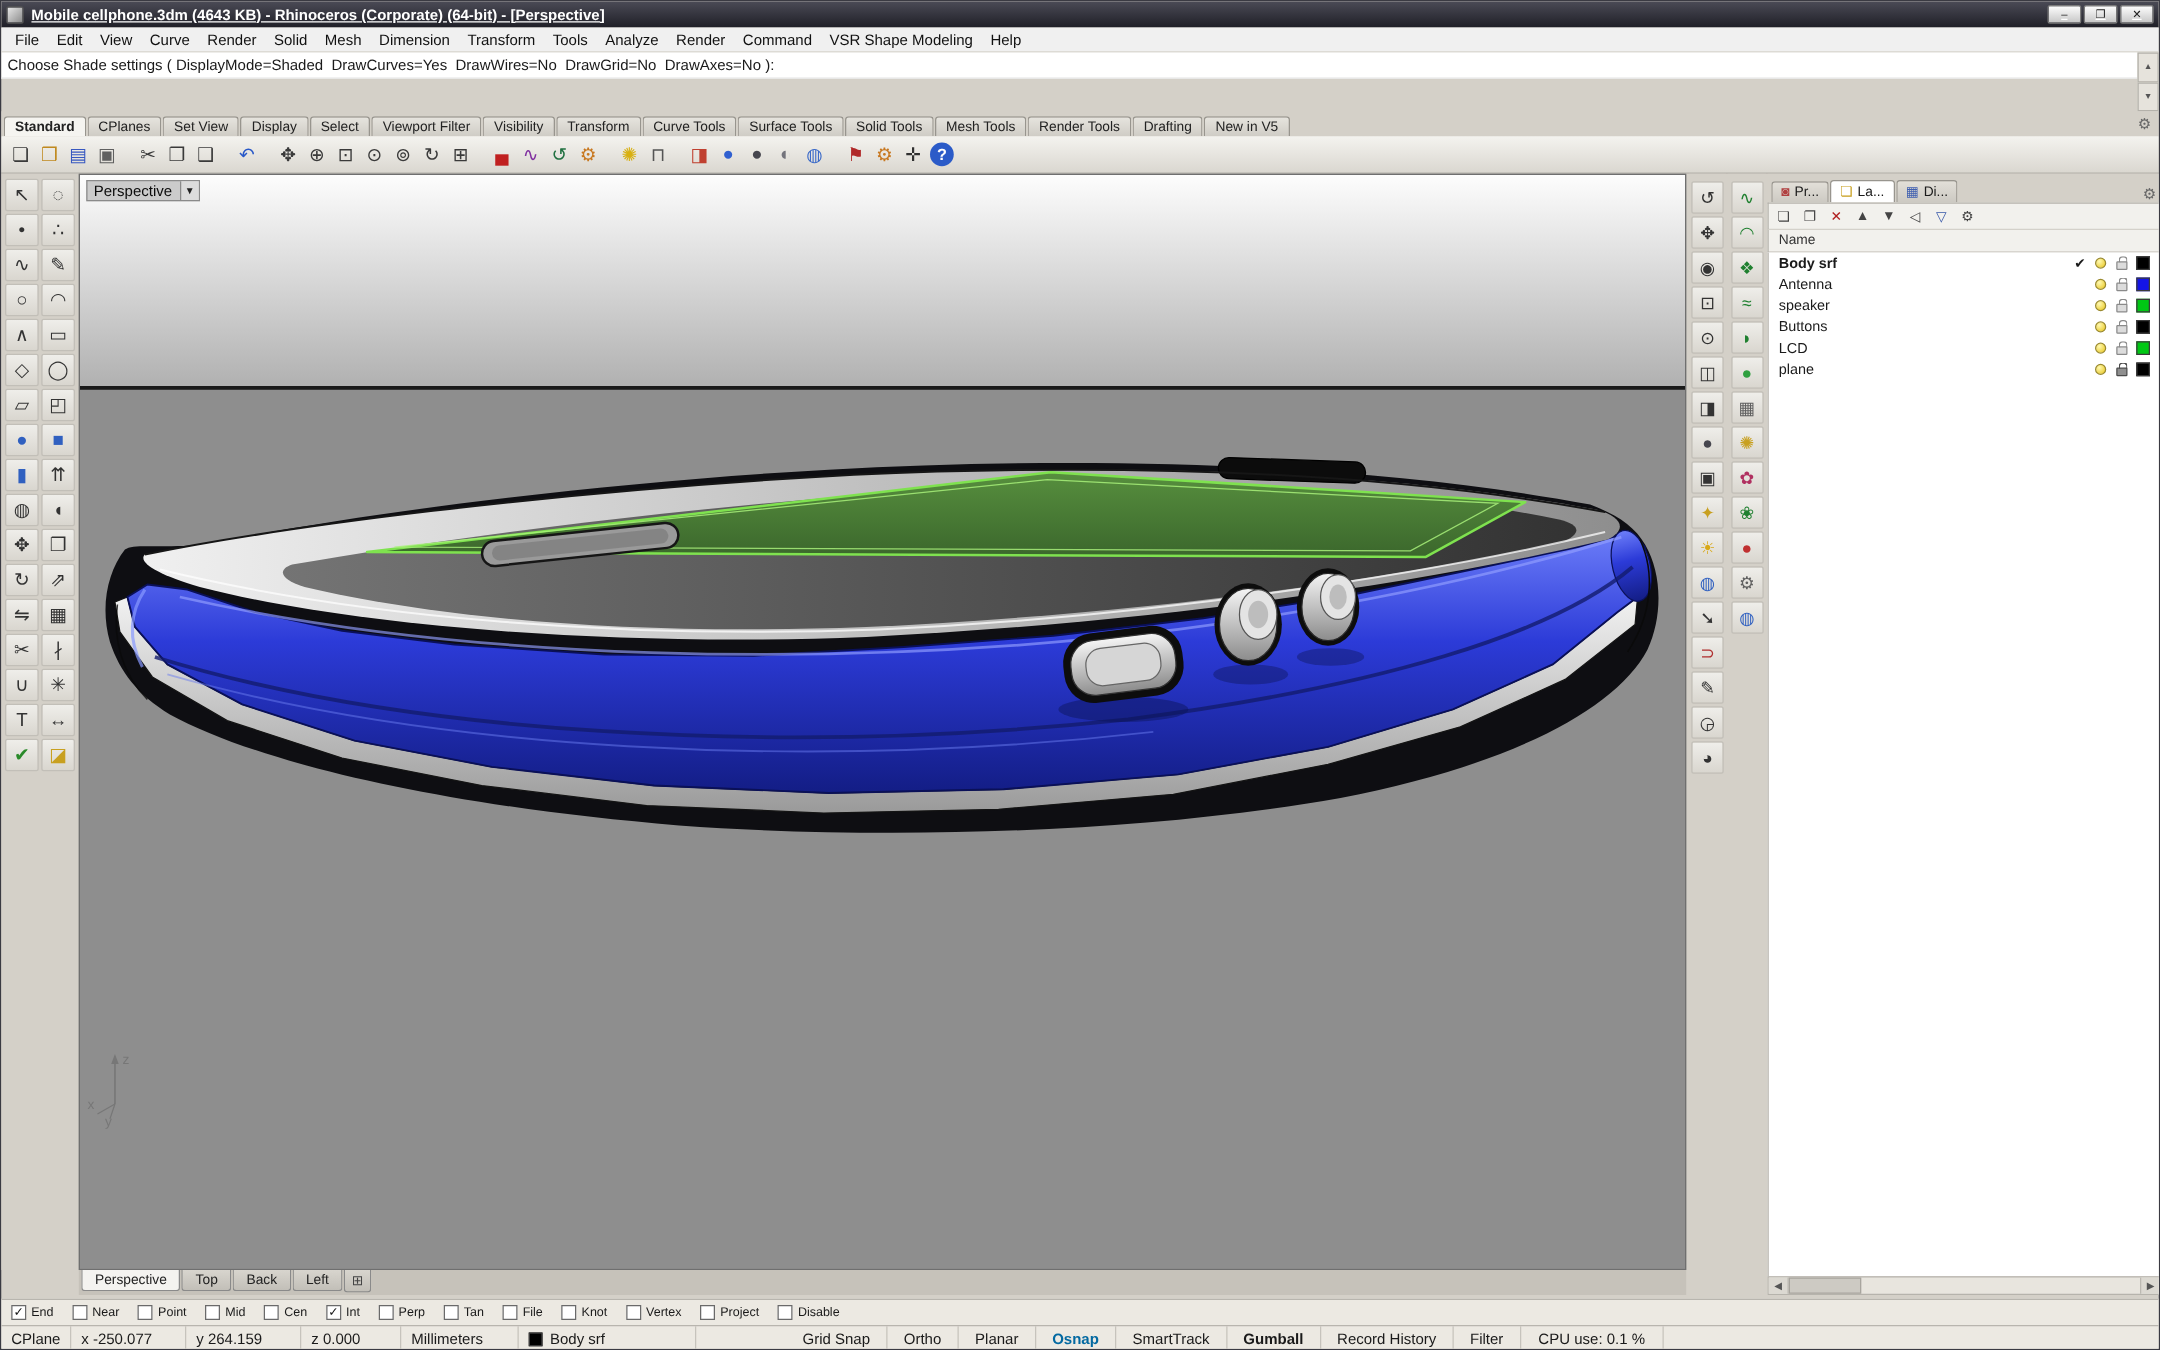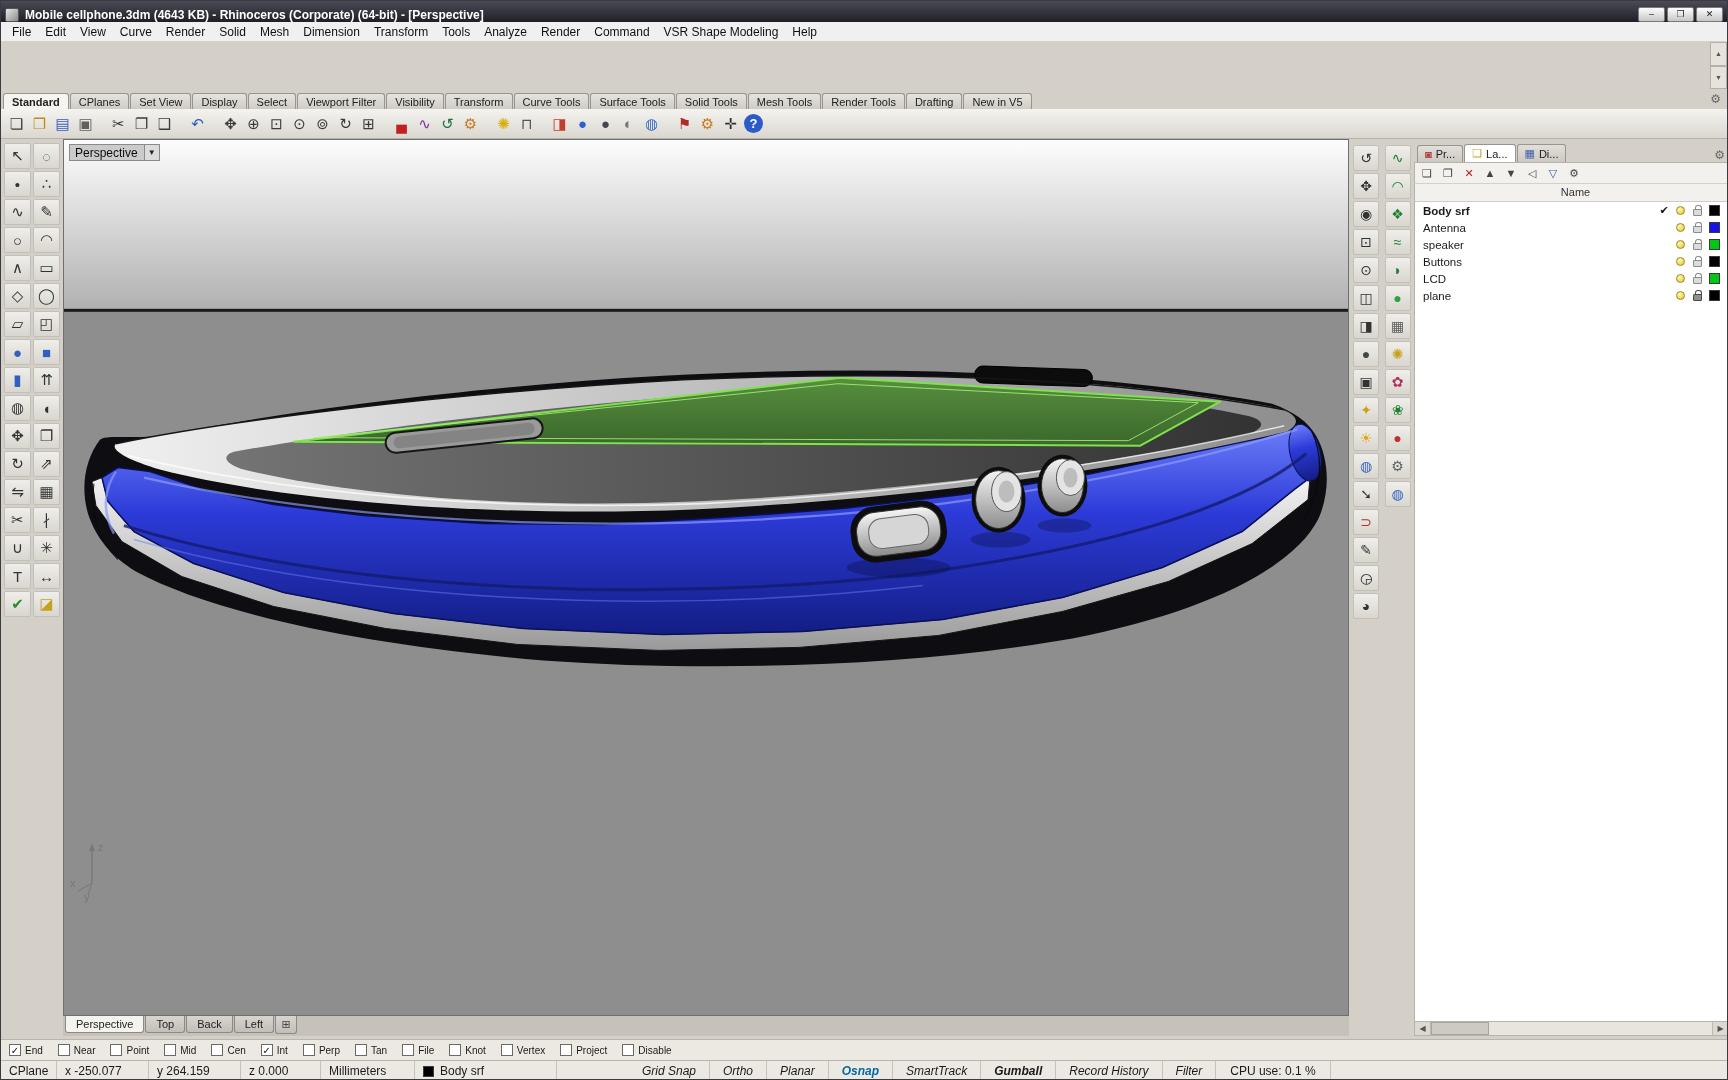--- a/index.html
+++ b/index.html
@@ -1,21 +1,21 @@
 <!DOCTYPE html>
 <html><head>
 <meta charset="utf-8">
 <style>
   * { box-sizing: border-box; margin: 0; padding: 0; }
   html,body { width:1728px; height:1080px; background:#202020; }
   body { font-family:"Liberation Sans","DejaVu Sans",sans-serif; font-size:12px; color:#1a1a1a; }
   #root { position:relative; width:1728px; height:1080px; background:#d4d0c8; overflow:hidden; border:1px solid #3a3a42; }
 
   
-  .titlebar { position:absolute; top:0; left:0; right:0; height:21px; background:linear-gradient(#4b4b56,#1f1f27); color:#fff; display:flex; align-items:flex-end; padding:0 4px; }
+  .titlebar { position:absolute; top:0; left:0; right:0; height:21px; background:linear-gradient(#4b4b56,#1f1f27); color:#fff; display:flex; align-items:center; padding:0 4px;text-decoration:underline; }
   .app-icon { width:14px; height:14px; background:linear-gradient(135deg,#e8e8e8,#8a8a8a); border:1px solid #555; border-radius:2px; margin-right:6px; }
   .title-text { font-size:12px; font-weight:bold; white-space:nowrap; overflow:hidden; flex:1; }
   .winbtns { display:flex; gap:2px; }
   .winbtn { width:27px; height:15px; background:linear-gradient(#fdfdfd,#c7c7c7); border:1px solid #7a7a7a; border-radius:2px; font-size:9px; line-height:13px; text-align:center; color:#222; }
 
   
   .menubar { position:absolute; top:21px; left:0; right:0; height:20px; background:#f0f0f0; border-bottom:1px solid #d6d3cc; display:flex; align-items:center; padding-left:4px; }
   .menu-item { padding:2px 7px; font-size:12px; color:#111; }
 
   
@@ -55,21 +55,21 @@
   
   .right-panel { position:absolute; top:138px; left:1413px; width:315px; height:897px; background:#d4d0c8; display:flex; flex-direction:column; }
   .panel-tabs { height:23px; display:flex; align-items:flex-end; padding:2px 4px 0 3px; }
   .ptabs { display:flex; align-items:flex-end; }
   .ptab { display:flex; align-items:center; gap:4px; font-size:11px; padding:2px 7px; background:linear-gradient(#e2dfd8,#ccc9c2); border:1px solid #98958e; border-bottom:none; border-radius:3px 3px 0 0; margin-right:1px; }
   .ptab.active { background:#ffffff; }
   .ptab .pticon { font-size:11px; }
   .panel-gear { margin-left:auto; font-size:12px; color:#666; }
   .panel-toolbar { height:22px; background:#f2f1ed; border:1px solid #b6b3ac; border-bottom:1px solid #d4d1ca; display:flex; align-items:center; gap:3px; padding-left:3px; }
   .pbtn { width:18px; height:18px; display:flex; align-items:center; justify-content:center; font-size:11px; color:#444; }
-  .panel-header { height:18px; background:#f2f1ed; border-left:1px solid #b6b3ac; border-right:1px solid #b6b3ac; border-bottom:1px solid #cfccc5; font-size:11px; color:#333; line-height:17px; padding-left:8px;text-align:center; }
+  .panel-header { height:18px; background:#f2f1ed; border-left:1px solid #b6b3ac; border-right:1px solid #b6b3ac; border-bottom:1px solid #cfccc5; font-size:11px; color:#333; line-height:17px; padding-left:8px; }
   .panel-rows { background:#fff; border-left:1px solid #b6b3ac; border-right:1px solid #b6b3ac; }
   .layer-row { height:17px; display:flex; align-items:center; font-size:11.5px; padding:0 5px 0 2px; }
   .lr-name { flex:1; padding-left:6px; white-space:nowrap; }
   .lr-name.bold { font-weight:bold; }
   .lr-check { width:16px; text-align:center; font-size:11px; }
   .lr-cell { width:17px; display:flex; align-items:center; justify-content:center; }
   .bulb { width:9px; height:9px; border-radius:50%; background:radial-gradient(circle at 35% 30%,#fff9b0,#e8c51e); border:1px solid #9a8a30; }
   .mini-lock { width:9px; height:7px; border:1px solid #8a8a8a; border-radius:1px; background:#dcdcdc; position:relative; margin-top:4px; }
   .mini-lock::before { content:""; position:absolute; top:-5px; left:1px; width:5px; height:4px; border:1px solid #8a8a8a; border-bottom:none; border-radius:3px 3px 0 0; }
   .mini-lock.closed { background:#8f8f8f; border-color:#4a4a4a; }
@@ -98,21 +98,21 @@
 
   
   .statusbar { position:absolute; top:1059px; left:0; right:0; height:21px; background:#ece9e2; border-top:1px solid #b8b5ae; display:flex; align-items:stretch; font-size:12px; }
   .sb-seg { border-right:1px solid #c6c3bc; display:flex; align-items:center; padding:0 8px; white-space:nowrap; }
   .sb-cplane { width:56px; }
   .sb-x,.sb-y { width:92px; }
   .sb-z { width:80px; }
   .sb-units { width:94px; }
   .sb-layer { width:142px; gap:6px; }
   .sb-spacer { width:72px; border-right:none; }
-  .sb-toggles { display:flex;font-style:italic; }
+  .sb-toggles { display:flex; }
   .sb-toggle { padding:0 13px; }
   .t-blue { color:#0369a1; font-weight:bold; }
   .t-bold { font-weight:bold; }
   .sb-cpu { padding:0 14px; }
   .sb-fill { flex:1; border-right:none; }
 </style>
 </head>
 <body>
 
 <div id="root">
@@ -140,20 +140,21 @@
       <span class="menu-item">Dimension</span>
       <span class="menu-item">Transform</span>
       <span class="menu-item">Tools</span>
       <span class="menu-item">Analyze</span>
       <span class="menu-item">Render</span>
       <span class="menu-item">Command</span>
       <span class="menu-item">VSR Shape Modeling</span>
       <span class="menu-item">Help</span>
     </div>
 
+  <div class="cmdhist">Choose Shade settings ( DisplayMode=Shaded  DrawCurves=Yes  DrawWires=No  DrawGrid=No  DrawAxes=No ):</div>
   <div class="cmd-scroll">
     <span class="sarr">▲</span>
     <span class="sarr">▼</span>
   </div>
 
   <div class="tabbar">
     <span class="ttabs">
 
     <span class="ttab active">Standard</span>
         <span class="ttab">CPlanes</span>

